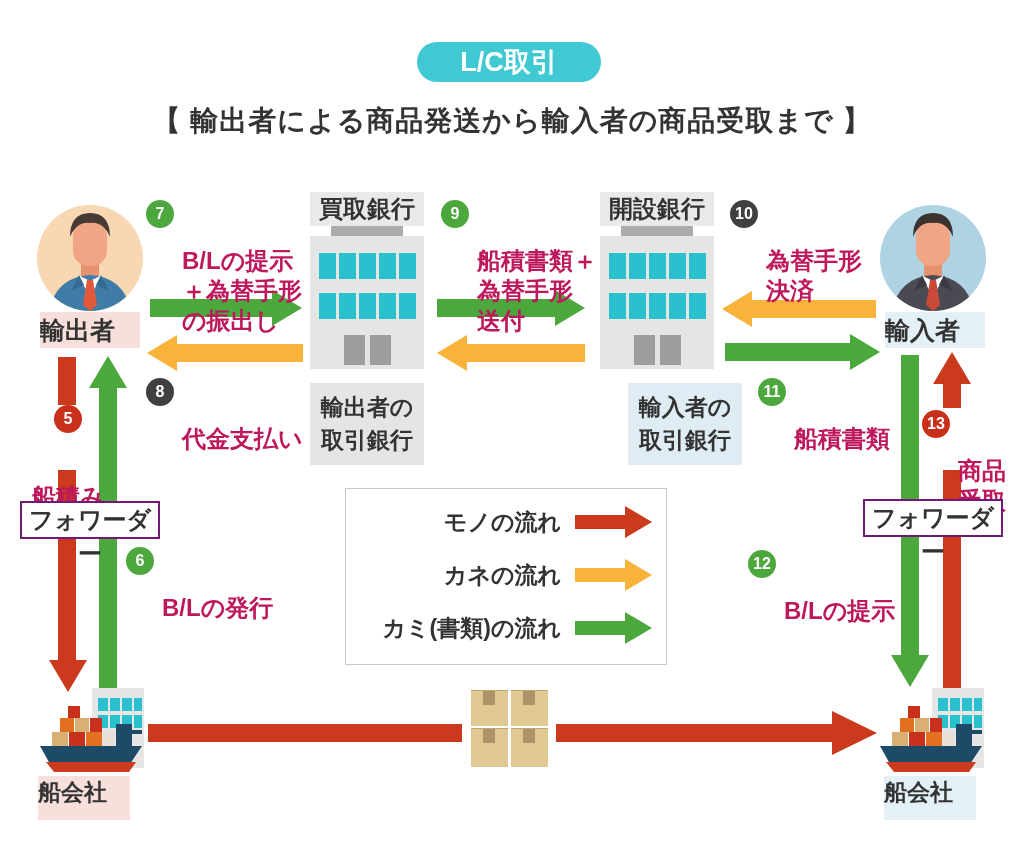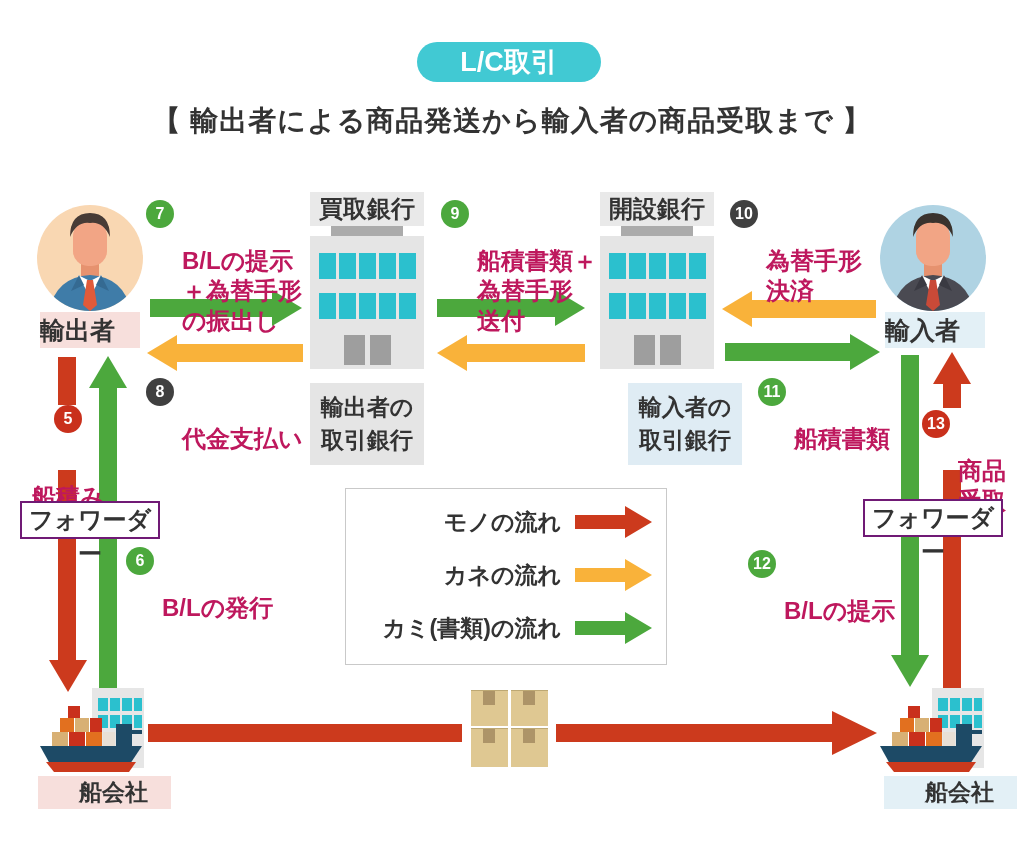--- a/index.html
+++ b/index.html
@@ -9,21 +9,21 @@
 
   
   .badge{position:absolute;left:417px;top:42px;width:184px;height:40px;background:#41c9d3;
          border-radius:21px;color:#fff;font-size:27px;font-weight:bold;text-align:center;line-height:40px;}
   .subtitle{position:absolute;left:0;top:102px;width:1024px;text-align:center;
             font-size:28px;font-weight:bold;color:#333;letter-spacing:1px;}
 
   
   .tag{position:absolute;text-align:left;font-weight:bold;color:#333;}
   .tag.big{width:100px;height:36px;line-height:36px;font-size:25px;}
-  .tag.small{width:92px;height:33px;line-height:33px;font-size:23px;padding-left:41px;}
+  .tag.small{width:92px;height:44px;line-height:33px;font-size:23px;}
   .pinkbg{background:#f7dfdc;}
   .bluebg{background:#e3f0f6;}
 
   
   .bank{position:absolute;width:114px;}
   .bank-name{height:34px;line-height:34px;background:#e9e9e9;text-align:center;font-size:24px;font-weight:bold;}
   .bank-roof{width:72px;height:10px;background:#ababab;margin:0 auto;}
   .bank-body{height:133px;background:#e5e5e5;position:relative;}
   .winrow{display:flex;justify-content:center;gap:3px;padding-top:0;}
   .winrow.r1{padding-top:17px;}

